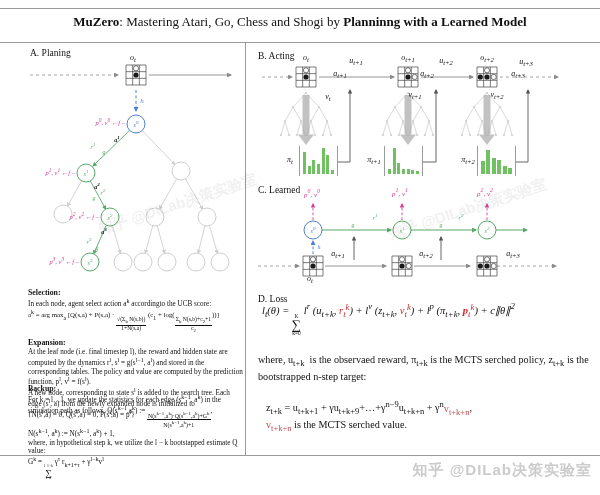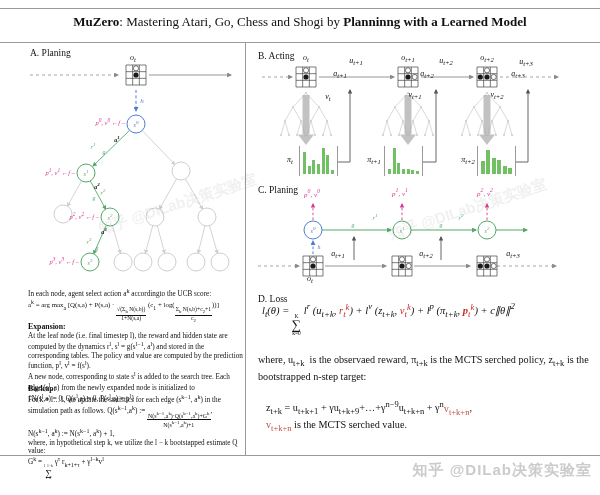--- a/index.html
+++ b/index.html
@@ -259,30 +259,31 @@
   <div class="tinylbl" style="left:97px;top:186px;font-weight:bold">a<sup>2</sup></div>
   <div class="tinylbl" style="left:104px;top:231px;font-weight:bold">a<sup>3</sup></div>
   <div class="tinylbl green" style="left:93px;top:146px">r<sup>1</sup></div>
   <div class="tinylbl green" style="left:104px;top:152px">g</div>
   <div class="tinylbl green" style="left:103px;top:192px">r<sup>2</sup></div>
   <div class="tinylbl green" style="left:94px;top:198px">g</div>
   <div class="tinylbl green" style="left:89px;top:241px">r<sup>3</sup></div>
   <div class="tinylbl green" style="left:97px;top:248px">g</div>
 
   <div class="tblock" style="top:288px">
+    <h4>Selection:</h4>
     <div>In each node, agent select action a<sup>k</sup> accordingto the UCB score:</div>
     <div class="formula">a<sup>k</sup> = arg max<sub>a</sub> [Q(s,a) + P(s,a) · <span class="frac">
           <span class="top">√(Σ<sub>b</sub> N(s,b))</span>
           <span class="bot">1+N(s,a)</span>
         </span> (c<sub>1</sub> + log(<span class="frac">
           <span class="top">Σ<sub>b</sub> N(s,b)+c<sub>2</sub>+1</span>
           <span class="bot">c<sub>2</sub></span>
         </span>))]</div>
   </div>
-  <div class="tblock" style="top:322px">
+  <div class="tblock" style="top:338px">
     <h4>Expansion:</h4>
     <div>At the leaf node (i.e. final timestep l), the reward and hidden state are computed by the dynamics r<sup>l</sup>, s<sup>l</sup> = g(s<sup>l−1</sup>, a<sup>l</sup>) and stored in the corresponding tables. The policy and value are computed by the prediction function, p<sup>l</sup>, v<sup>l</sup> = f(s<sup>l</sup>).<br>A new node, corresponding to state s<sup>l</sup> is added to the search tree. Each edge (s<sup>l</sup>, a) from the newly expanded node is initialized to<br>{N(s<sup>l</sup>,a) = 0, Q(s<sup>l</sup>,a) = 0, P(s<sup>l</sup>,a) = p<sup>l</sup>}</div>
   </div>
   <div class="tblock" style="top:384px">
     <h4>Backup:</h4>
     <div>For k = l…1, we update the statistics for each edge (s<sup>k−1</sup>, a<sup>k</sup>) in the simulation path as follows. Q(s<sup>k−1</sup>,a<sup>k</sup>) := <span class="frac">
           <span class="top">N(s<sup>k−1</sup>,a<sup>k</sup>)·Q(s<sup>k−1</sup>,a<sup>k</sup>)+G<sup>k</sup></span>
           <span class="bot">N(s<sup>k−1</sup>,a<sup>k</sup>)+1</span>
         </span>,<br>N(s<sup>k−1</sup>, a<sup>k</sup>) := N(s<sup>k−1</sup>, a<sup>k</sup>) + 1,<br>where, in hypothetical step k, we utilize the l − k bootstapped estimate Q value:<br>G<sup>k</sup> = <span class="sum">
           <span class="lim">l−1−k</span>
@@ -327,21 +328,21 @@
     </div>
   <div class="hist" style="left:477px;top:146px;width:39px;height:30px">
       <span class="bar" style="height: 50%;"></span>
       <span class="bar" style="height: 92%;"></span>
       <span class="bar" style="height: 62%;"></span>
       <span class="bar" style="height: 55%;"></span>
       <span class="bar" style="height: 30%;"></span>
       <span class="bar" style="height: 24%;"></span>
     </div>
 
-  <div class="panel-label" style="left:258px;top:185px">C. Planing</div>
+  <div class="panel-label" style="left:258px;top:185px">C. Learned</div>
   <div class="lbl pink" style="left:312px;top:194px;font-size:7px">p<sup>0</sup>, v<sup>0</sup></div>
   <div class="lbl pink" style="left:400px;top:193px;font-size:7px">p<sup>1</sup>, v<sup>1</sup></div>
   <div class="lbl pink" style="left:485px;top:193px;font-size:7px">p<sup>2</sup>, v<sup>2</sup></div>
   <div class="tinylbl blue" style="left:313px;top:230px">s<sup>0</sup></div>
   <div class="tinylbl green" style="left:402px;top:230px">s<sup>1</sup></div>
   <div class="tinylbl green" style="left:487px;top:230px">s<sup>2</sup></div>
   <div class="tinylbl green" style="left:353px;top:225px">g</div>
   <div class="tinylbl green" style="left:441px;top:225px">g</div>
   <div class="tinylbl green" style="left:375px;top:217px">r<sup>1</sup></div>
   <div class="tinylbl green" style="left:461px;top:217px">r<sup>2</sup></div>

